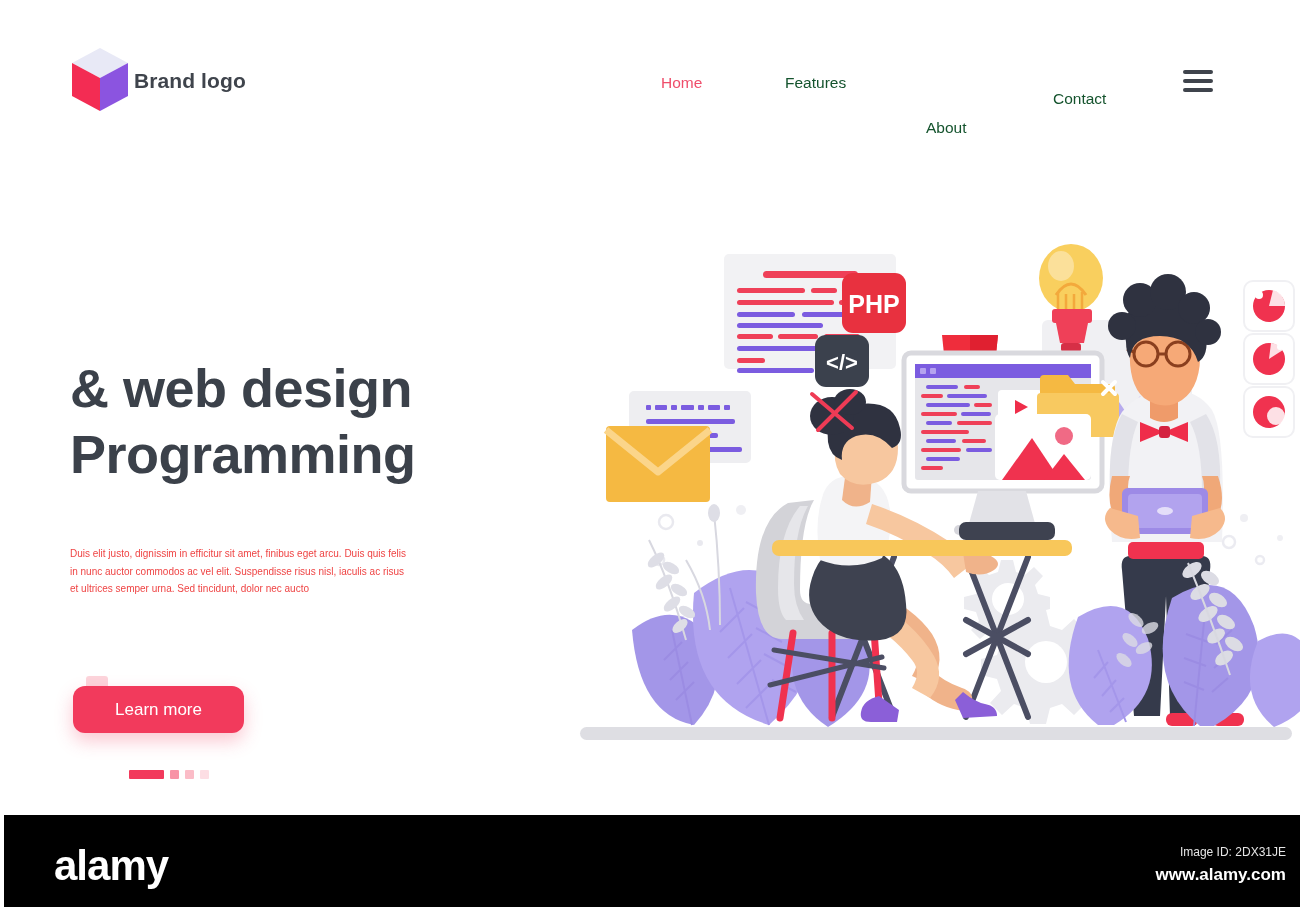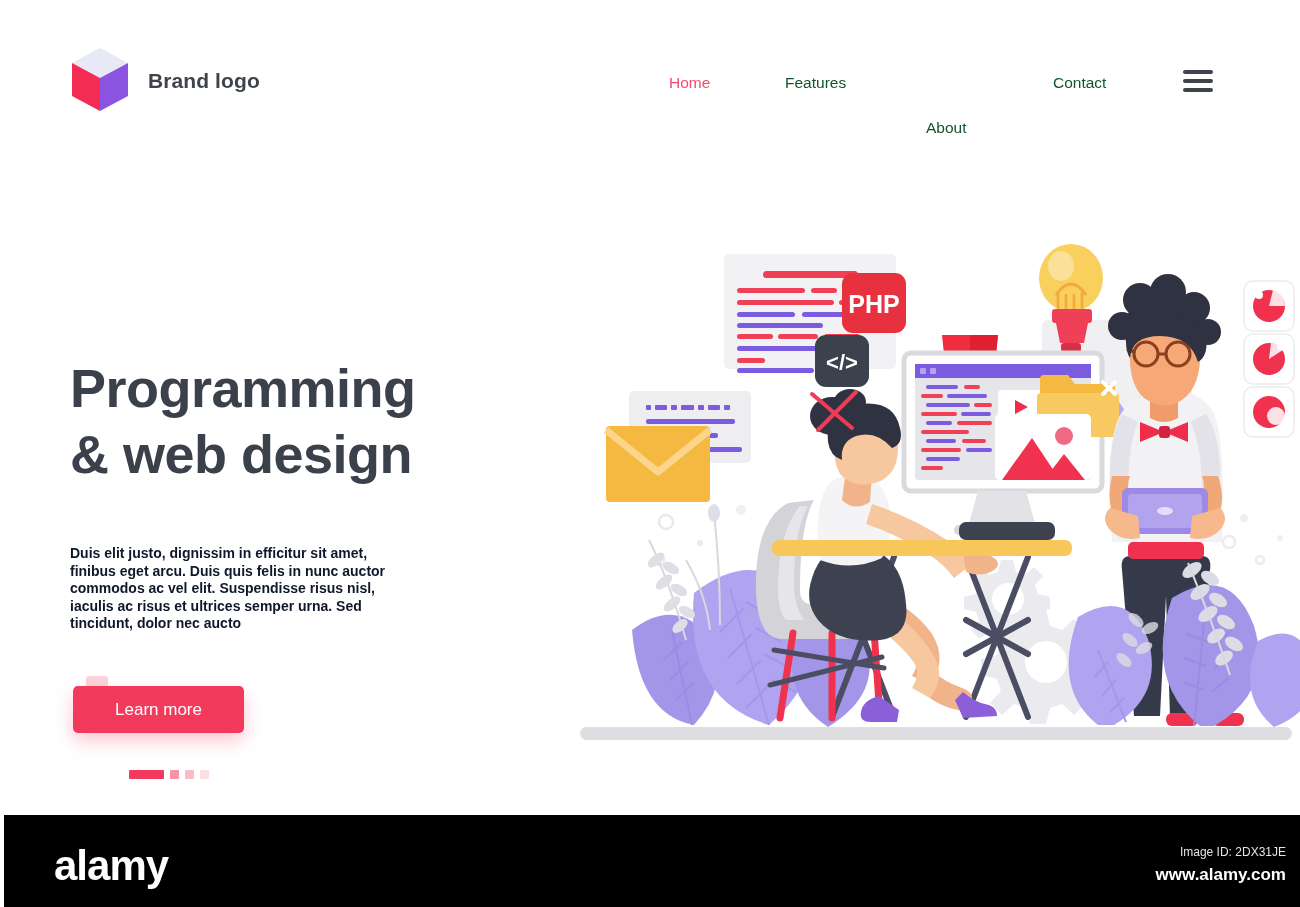--- a/index.html
+++ b/index.html
@@ -11,59 +11,59 @@
   }
   .page { position: relative; width: 1300px; height: 907px; background:#fff; }
 
   
   .header {
     position: absolute; left: 0; top: 0; width: 1300px; height: 160px;
     display: flex; align-items: flex-start;
   }
   .brand {
     position: absolute; left: 70px; top: 48px;
-    display: flex; align-items: center; gap: 18px;
+    display: flex; align-items: center; gap: 4px;
   }
   .cube { width: 60px; height: 66px; position: relative; }
   .brand-name {
     font-size: 21px; font-weight: bold; color: #3f444c; letter-spacing: .1px;
   }
   .nav {
     position: absolute; left: 640px; top: 70px; width: 600px;
     display: flex; align-items: center;
   }
   .nav-item {
     font-size: 15.5px; color: #14532d; text-decoration: none;
     white-space: nowrap; cursor: pointer;
   }
   .nav-item.active { color: #ef4e6b; }
-  .nav-i0 { position:absolute; left: 21px;  top: 4px; margin-left: 8px; }
+  .nav-i0 { position:absolute; left: 21px;  top: 4px; }
   .nav-i1 { position:absolute; left: 145px; top: 4px; }
   .nav-i2 { position:absolute; left: 286px; top: 4px; margin-top: 45px; }
-  .nav-i3 { position:absolute; left: 413px; top: 4px; text-align: center; }
+  .nav-i3 { position:absolute; left: 413px; top: 20px; text-align: center; }
   .burger {
     position: absolute; left: 543px; top: 0px;
     width: 30px; height: 22px; display:flex; flex-direction: column;
     justify-content: space-between; cursor: pointer;
   }
   .burger span { display:block; height: 4px; background: #3f444c; border-radius: 2px; }
 
   
   .hero-copy { position: absolute; left: 70px; top: 355px; width: 420px; }
   .hero-title {
     font-size: 54px; line-height: 66px; font-weight: bold;
     color: #3b414a; letter-spacing: -0.5px;
   }
   .hero-body {
     position: absolute; left: 70px; top: 545px; width: 340px;
-    font-size: 14px; line-height: 17.6px; color: #0f172a; font-weight: bold;
+    font-size: 10px; line-height: 17.6px; color: #ef4444;
   }
   .cta {
     position: absolute; left: 73px; top: 686px;
-    width: 171px; height: 47px; border: none; border-radius: 5px;
+    width: 171px; height: 47px; border: none; border-radius: 12px;
     background: #f23a5c; color: #fff; font-size: 17px;
     font-family: "Liberation Sans", sans-serif; cursor: pointer;
     box-shadow: 0 8px 18px rgba(242,58,92,0.28);
   }
   .cta-ghost {
     position:absolute; left: 86px; top: 676px; width: 22px; height: 16px;
     background: rgba(242,58,92,.22); border-radius: 3px;
   }
   .dots { position: absolute; left: 129px; top: 770px; display: flex; align-items: center; gap: 6px; }
   .dot { width: 9px; height: 9px; background: #f23a5c; border-radius: 1px; cursor:pointer; }
@@ -115,22 +115,22 @@
       <a class="nav-item nav-i3">Contact</a>
       <div class="burger">
         <span></span>
         <span></span>
         <span></span>
       </div>
     </div>
   </div>
 
   <div class="hero-copy">
+    <div class="hero-title">&amp; web design</div>
     <div class="hero-title">Programming</div>
-    <div class="hero-title">&amp; web design</div>
   </div>
 
   <p class="hero-body">Duis elit justo, dignissim in efficitur sit amet, finibus eget arcu. Duis quis felis in nunc auctor commodos ac vel elit. Suspendisse risus nisl, iaculis ac risus et ultrices semper urna. Sed tincidunt, dolor nec aucto</p>
 
   <div class="cta-ghost"></div>
   <button class="cta">Learn more</button>
 
   <div class="dots">
     <div class="dot active"></div>
     <div class="dot o2"></div>

